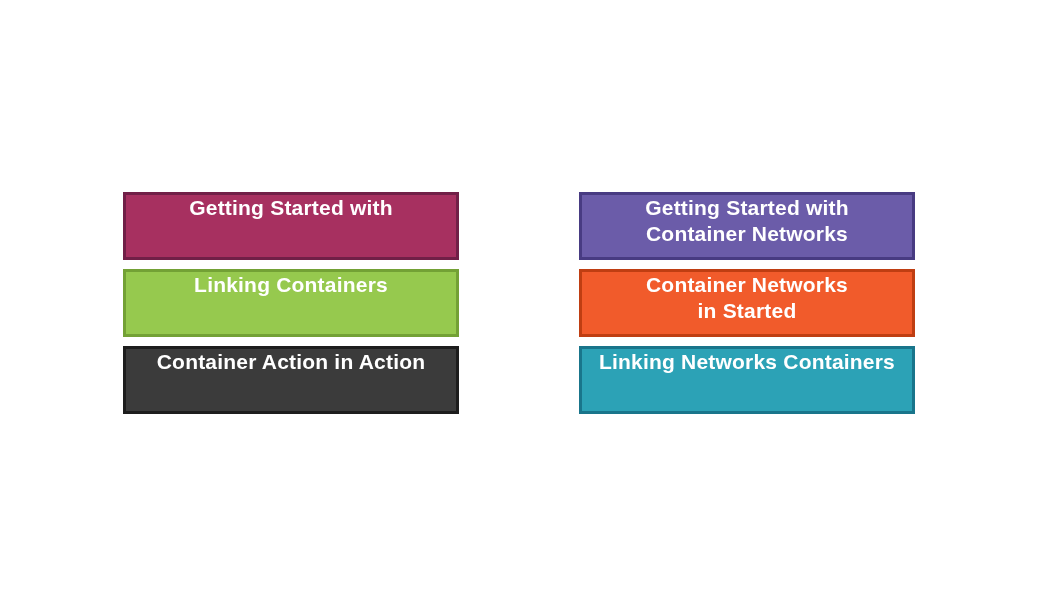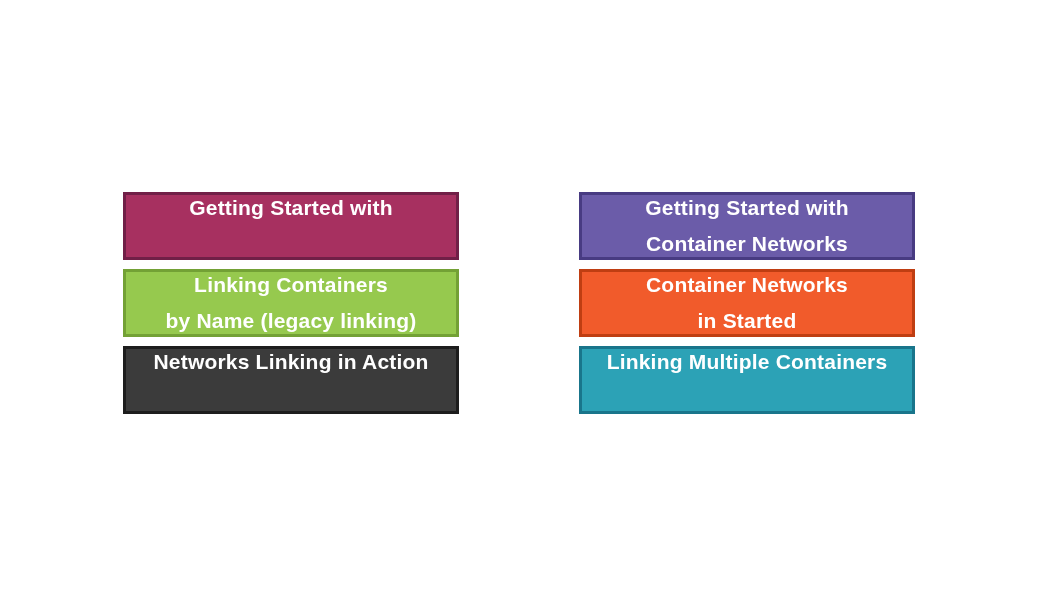--- a/index.html
+++ b/index.html
@@ -26,21 +26,21 @@
   .column.right { left: 579px; }
   .card {
     box-sizing: border-box;
     width: 336px;
     height: 68px;
     margin-bottom: 9px;
     border: 3px solid #000;
     display: flex;
     flex-direction: column;
     align-items: center;
-    justify-content: space-between;
+    justify-content: flex-start;
     text-align: center;
   }
   .card .line {
     color: #ffffff;
     font-size: 21px;
     font-weight: bold;
     line-height: 26px;
     letter-spacing: 0.2px;
     white-space: nowrap;
   }
@@ -49,42 +49,41 @@
 <body>
 
 <div class="canvas">
 
   <div class="column left">
 
     <div class="card" style="background-color: rgb(167, 48, 96); border-color: rgb(113, 31, 71);">
       <div class="line">Getting Started with</div>
     </div>
 
-    <div class="card" style="background-color: rgb(150, 201, 78); border-color: rgb(115, 161, 53);">
+    <div class="card" style="background-color: rgb(150, 201, 78); border-color: rgb(115, 161, 53); gap: 22px;">
       <div class="line">Linking Containers</div>
-      <div class="line">by Name (legacy linking)</div>
     </div>
 
     <div class="card" style="background-color: rgb(59, 59, 59); border-color: rgb(29, 29, 29);">
-      <div class="line">Networks Linking in Action</div>
+      <div class="line">Container Action in Action</div>
     </div>
 
   </div>
 
   <div class="column right">
 
     <div class="card" style="background-color: rgb(107, 92, 169); border-color: rgb(72, 59, 130);">
       <div class="line">Getting Started with</div>
       <div class="line">Container Networks</div>
     </div>
 
     <div class="card" style="background-color: rgb(241, 91, 43); border-color: rgb(191, 62, 18);">
       <div class="line">Container Networks</div>
       <div class="line">in Started</div>
     </div>
 
     <div class="card" style="background-color: rgb(44, 162, 182); border-color: rgb(25, 117, 139);">
-      <div class="line">Linking Multiple Containers</div>
+      <div class="line">Linking Networks Containers</div>
     </div>
 
   </div>
 
 </div>
 
 </body></html>

